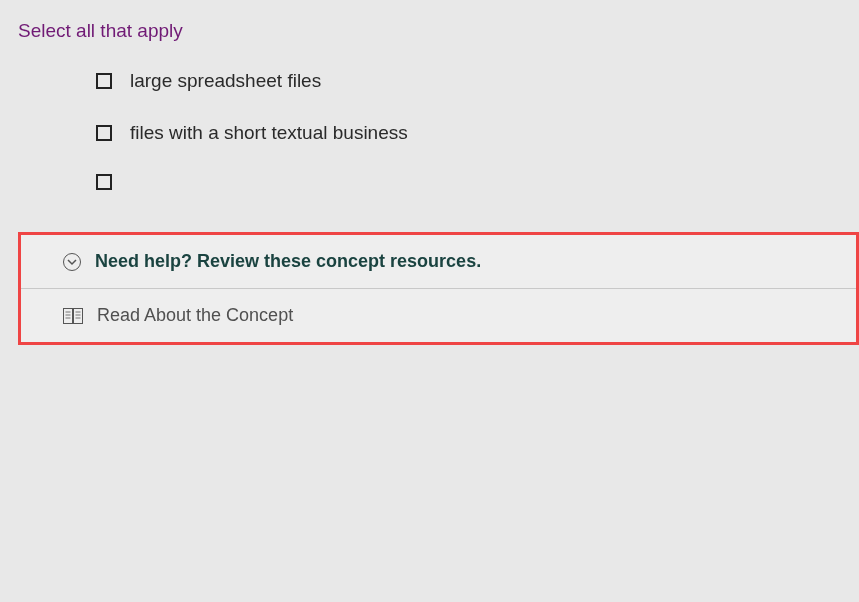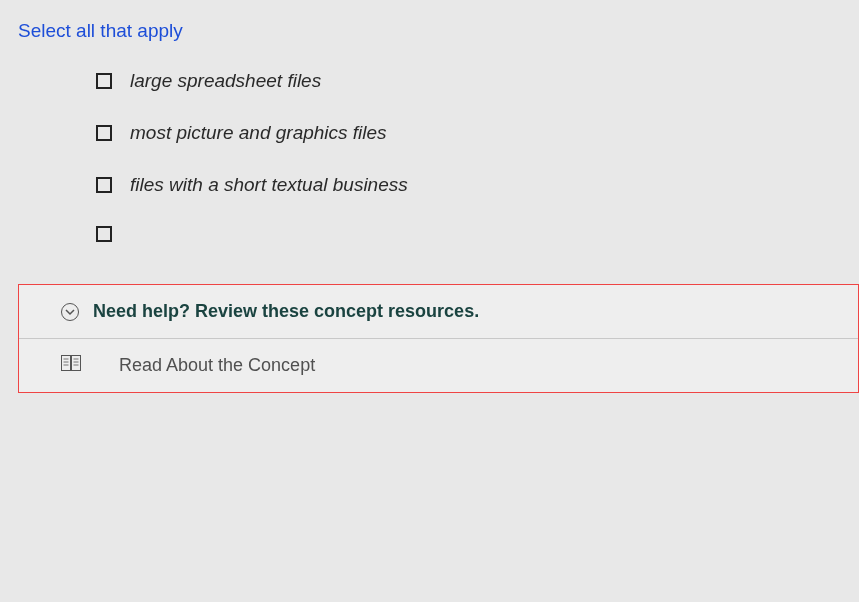--- a/index.html
+++ b/index.html
@@ -13,33 +13,32 @@
       width: 859px;
       height: 602px;
       overflow: hidden;
       color: #2a2a2a;
     }
     .container {
       padding: 20px 0 0 18px;
     }
     .instruction {
       font-size: 19px;
-      color: #1d4ed8;
+      color: #701a75;
       margin-bottom: 28px;
       font-weight: 400;
     }
     .question {
       font-size: 19px;
       color: #2a2a2a;
       margin-bottom: 60px;
       font-weight: 400;
     }
     .options {
       padding-left: 78px;
-      font-style: italic;
     }
     .option {
       display: flex;
       align-items: center;
       margin-bottom: 30px;
     }
     .checkbox {
       width: 16px;
       height: 16px;
       border: 2px solid #222;
@@ -48,21 +47,21 @@
       flex-shrink: 0;
       cursor: pointer;
     }
     .option-label {
       font-size: 19px;
       color: #2a2a2a;
       font-weight: 400;
     }
     .help-panel {
       margin-top: 42px;
-      border: 1px solid #ef4444;
+      border: 3px solid #ef4444;
       background: #eeeeee;
       width: 100%;
     }
     .help-header {
       display: flex;
       align-items: center;
       padding: 16px 20px 16px 42px;
       border-bottom: 1px solid #c8c8c8;
       cursor: pointer;
     }
@@ -81,23 +80,23 @@
       width: 10px;
       height: 10px;
     }
     .help-title {
       font-size: 18px;
       font-weight: 700;
       color: #1a4340;
     }
     .help-body {
       display: flex;
+      align-items: center;
       padding: 16px 20px 16px 42px;
       cursor: pointer;
-      gap: 24px;
     }
     .book-icon {
       width: 20px;
       height: 16px;
       margin-right: 14px;
       flex-shrink: 0;
     }
     .read-label {
       font-size: 18px;
       color: #505050;
@@ -107,24 +106,20 @@
 </head>
 <body>
 
 <div class="container">
   <div class="instruction">Select all that apply</div>
 
   <div class="options">
     <div class="option">
       <div class="checkbox"></div>
       <div class="option-label">large spreadsheet files</div>
-    </div>
-    <div class="option">
-      <div class="checkbox"></div>
-      <div class="option-label">most picture and graphics files</div>
     </div>
     <div class="option">
       <div class="checkbox"></div>
       <div class="option-label">files with a short textual business</div>
     </div>
     <div class="option">
       <div class="checkbox"></div>
     </div>
   </div>
 

